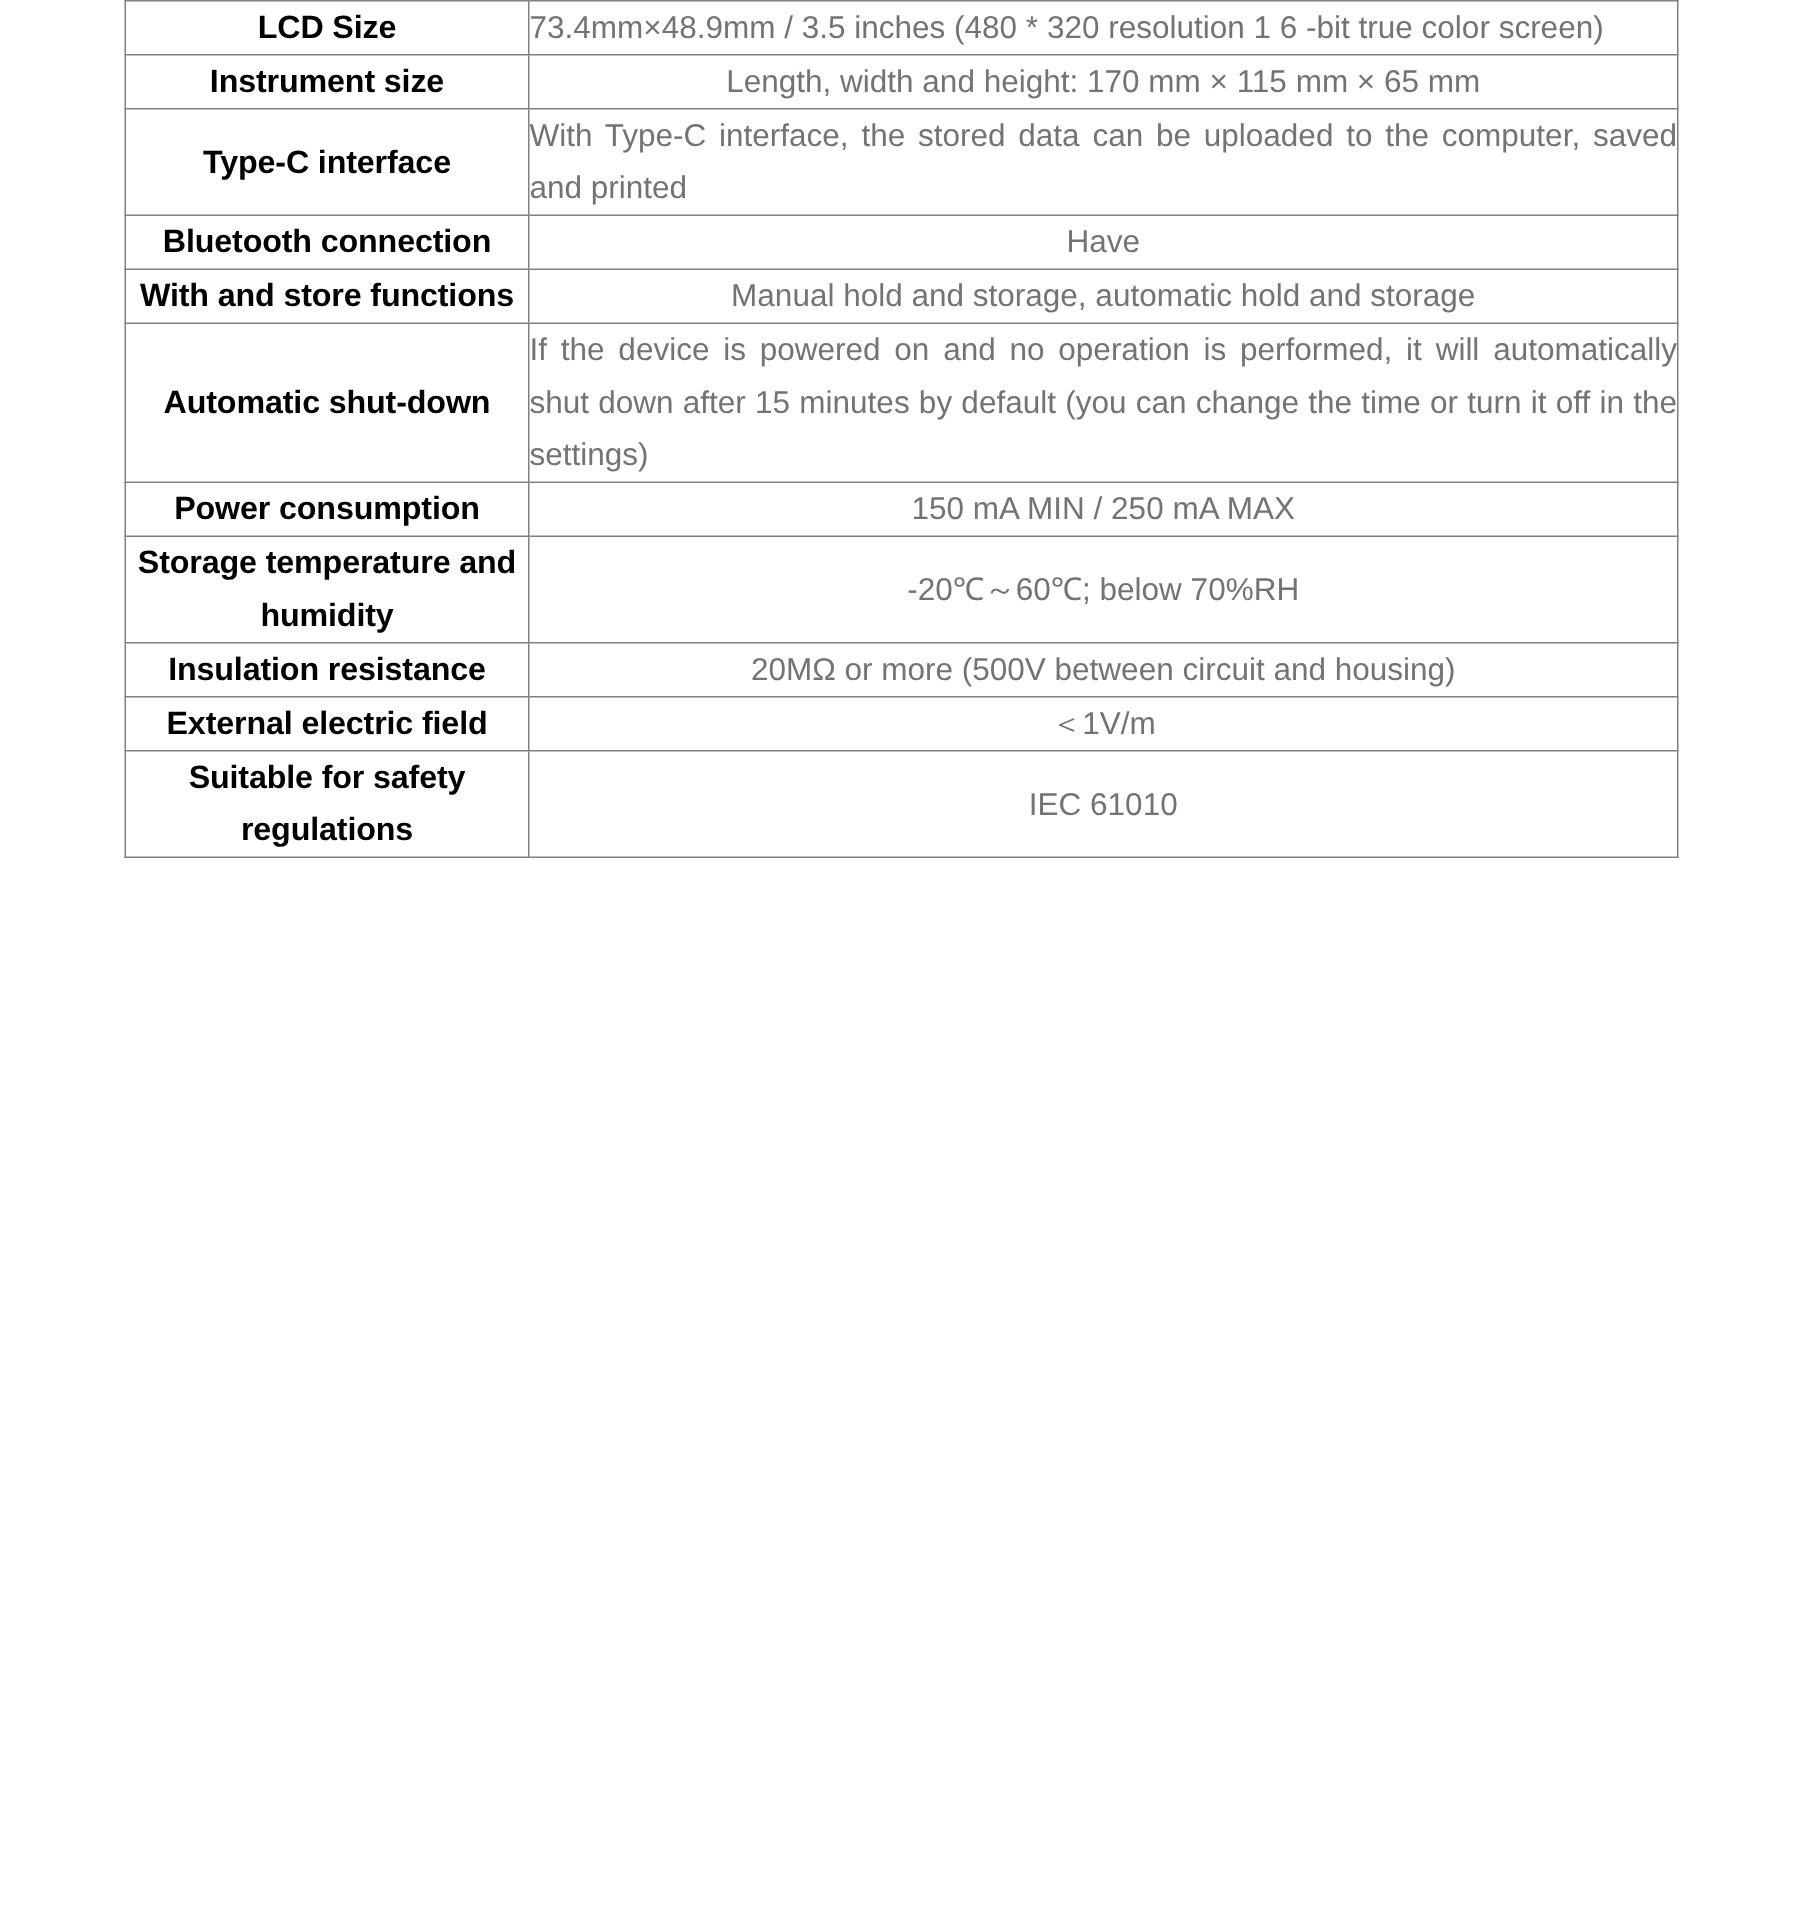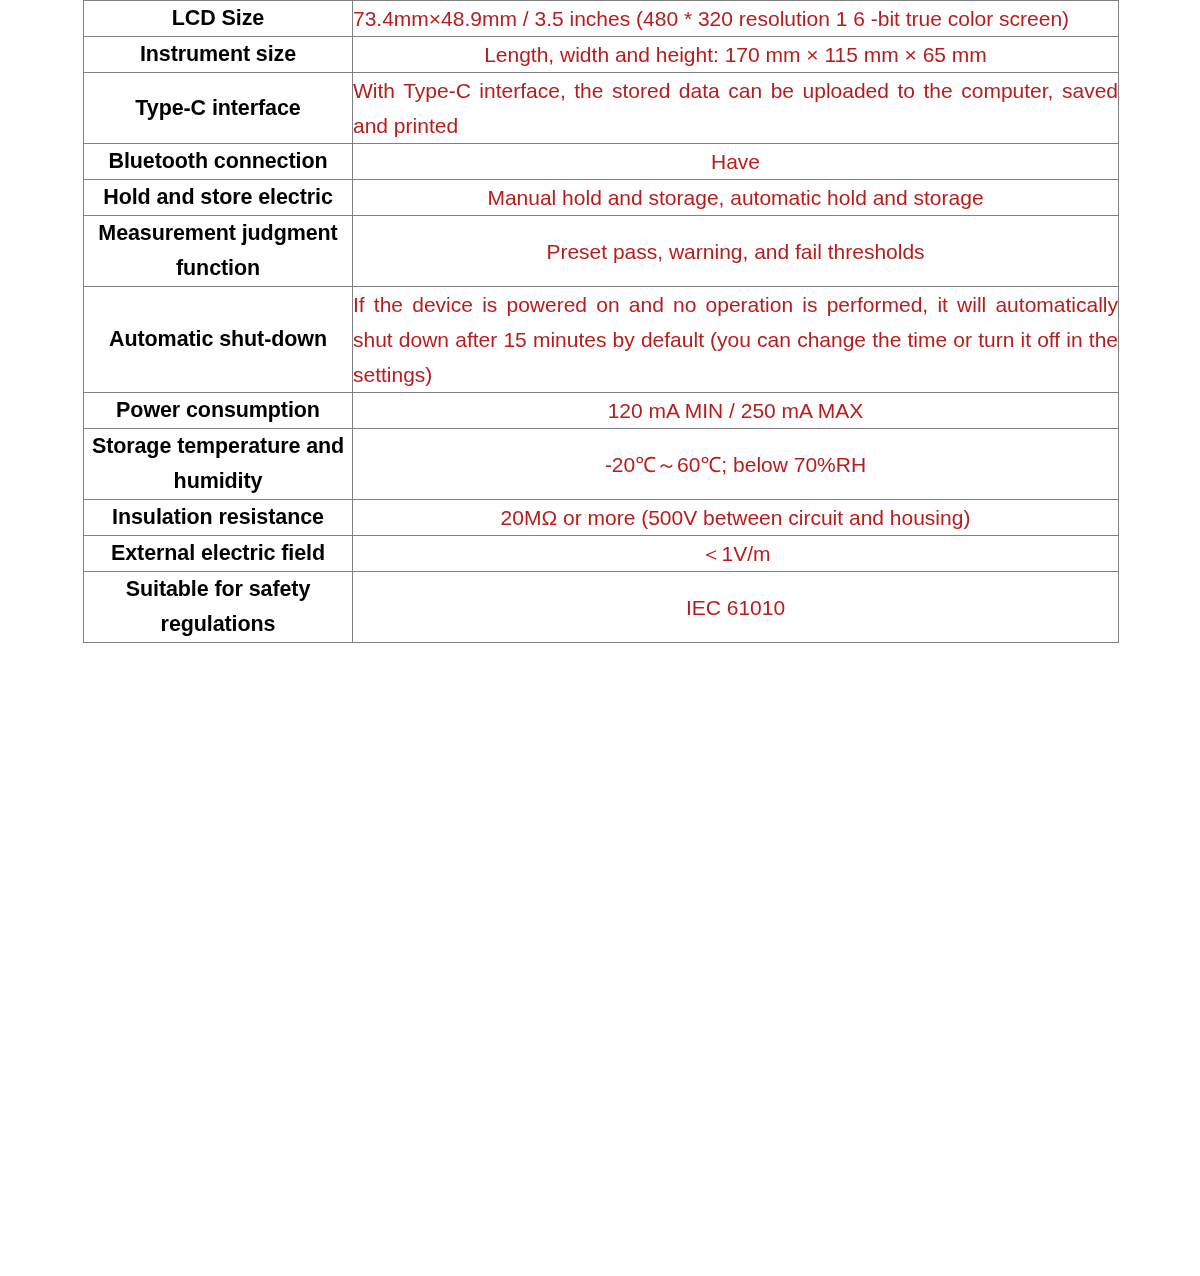--- a/index.html
+++ b/index.html
@@ -52,21 +52,21 @@
     padding: 4px 6px;
     color: #000000;
   }
 
   td.value-cell {
     text-align: left;
     font-weight: normal;
     font-size: 21px;
     line-height: 35px;
     padding: 4px 10px 4px 13px;
-    color: #b91c1c;
+    color: #737373;
     vertical-align: top;
     margin-left: 21px;
   }
 
   td.value-cell.v-mid {
     vertical-align: middle;
   }
 
   td.value-cell .just {
     display: block;
@@ -109,41 +109,35 @@
             <span class="just">With Type-C interface, the stored data can be uploaded to the computer, saved and printed</span>
           </td>
         </tr>
         <tr>
           <td class="label-cell">Bluetooth connection</td>
           <td class="value-cell">
             <span class="plain">Have</span>
           </td>
         </tr>
         <tr>
-          <td class="label-cell">Hold and store electric</td>
+          <td class="label-cell">With and store functions</td>
           <td class="value-cell">
             <span class="plain">Manual hold and storage, automatic hold and storage</span>
-          </td>
-        </tr>
-        <tr>
-          <td class="label-cell">Measurement judgment function</td>
-          <td class="value-cell v-mid">
-            <span class="plain">Preset pass, warning, and fail thresholds</span>
           </td>
         </tr>
         <tr>
           <td class="label-cell">Automatic shut-down</td>
           <td class="value-cell">
             <span class="just">If the device is powered on and no operation is performed, it will automatically shut down after 15 minutes by default (you can change the time or turn it off in the settings)</span>
           </td>
         </tr>
         <tr>
           <td class="label-cell">Power consumption</td>
           <td class="value-cell v-mid">
-            <span class="plain">120 mA MIN / 250 mA MAX</span>
+            <span class="plain">150 mA MIN / 250 mA MAX</span>
           </td>
         </tr>
         <tr>
           <td class="label-cell">Storage temperature and humidity</td>
           <td class="value-cell v-mid">
             <span class="plain">-20℃～60℃; below 70%RH</span>
           </td>
         </tr>
         <tr>
           <td class="label-cell">Insulation resistance</td>

